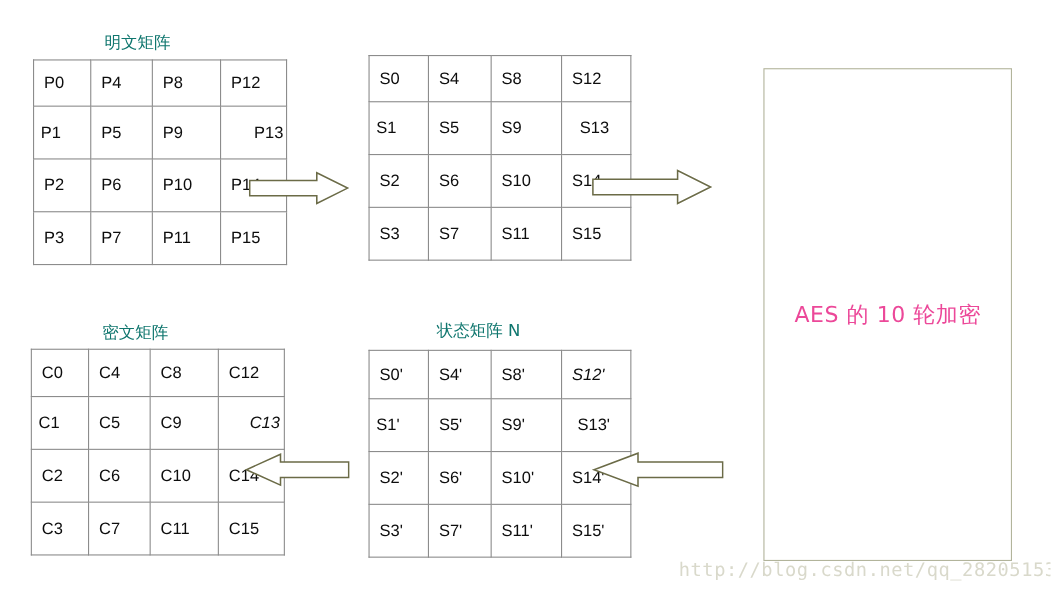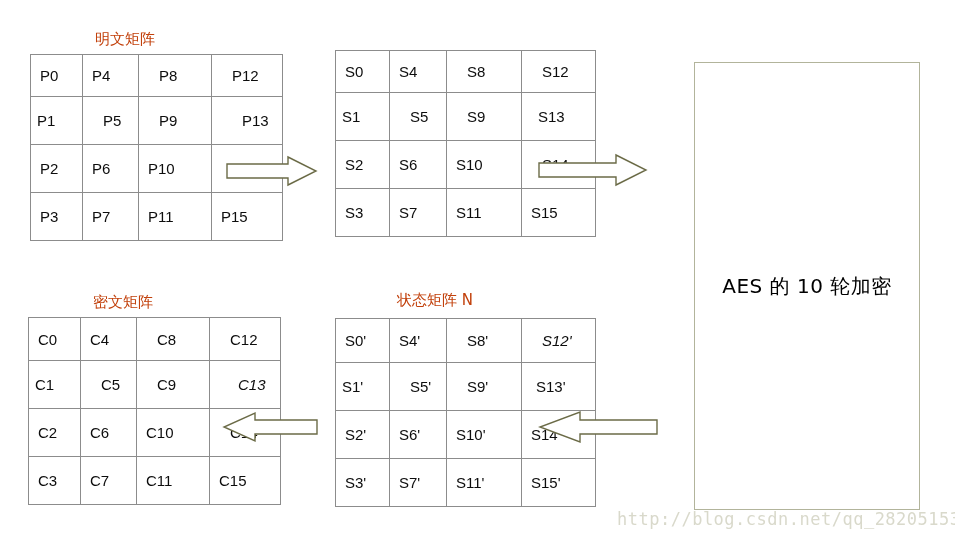--- a/index.html
+++ b/index.html
@@ -22,60 +22,60 @@
     height: 536px;
   }
 
   
   .matrix-block { position: absolute; }
 
   .matrix-title {
     text-align: center;
     font-size: 15px;
     line-height: 18px;
-    color: #c2410c;
+    color: #0f766e;
     font-family: "DejaVu Sans", "Liberation Sans", sans-serif;
     white-space: nowrap;
   }
 
   table.matrix {
     border-collapse: collapse;
     table-layout: fixed;
     border: 1px solid #b9bba4;
     background: #ffffff;
   }
   table.matrix td {
     border: 1px solid #8c8c8c;
     font-size: 15px;
     color: #0d0d0d;
     font-family: "Liberation Sans", "DejaVu Sans", sans-serif;
     padding: 0 0 0 10px;
     vertical-align: middle;
     white-space: nowrap;
   }
   table.matrix td.c-left   { text-align: left;   padding-left: 9px;  }
-  table.matrix td.c-leftin { text-align: left;   padding-left: 20px; }
+  table.matrix td.c-leftin { text-align: left;   padding-left: 9px; }
 
   
   .arrow { position: absolute; }
   .arrow svg { display: block; }
 
   
   .aes-box {
     position: absolute;
     border: 1px solid #b2b49b;
     background: #ffffff;
     box-sizing: border-box;
     display: flex;
     align-items: center;
     justify-content: center;
   }
   .aes-label {
     font-size: 20px;
-    color: #000000;
+    color: #ec4899;
     font-family: "DejaVu Sans", "Liberation Sans", sans-serif;
     letter-spacing: 0.5px;
     white-space: nowrap;
   }
 
   
   .watermark {
     position: absolute;
     font-family: "DejaVu Sans Mono", "Liberation Mono", monospace;
     font-size: 17px;

